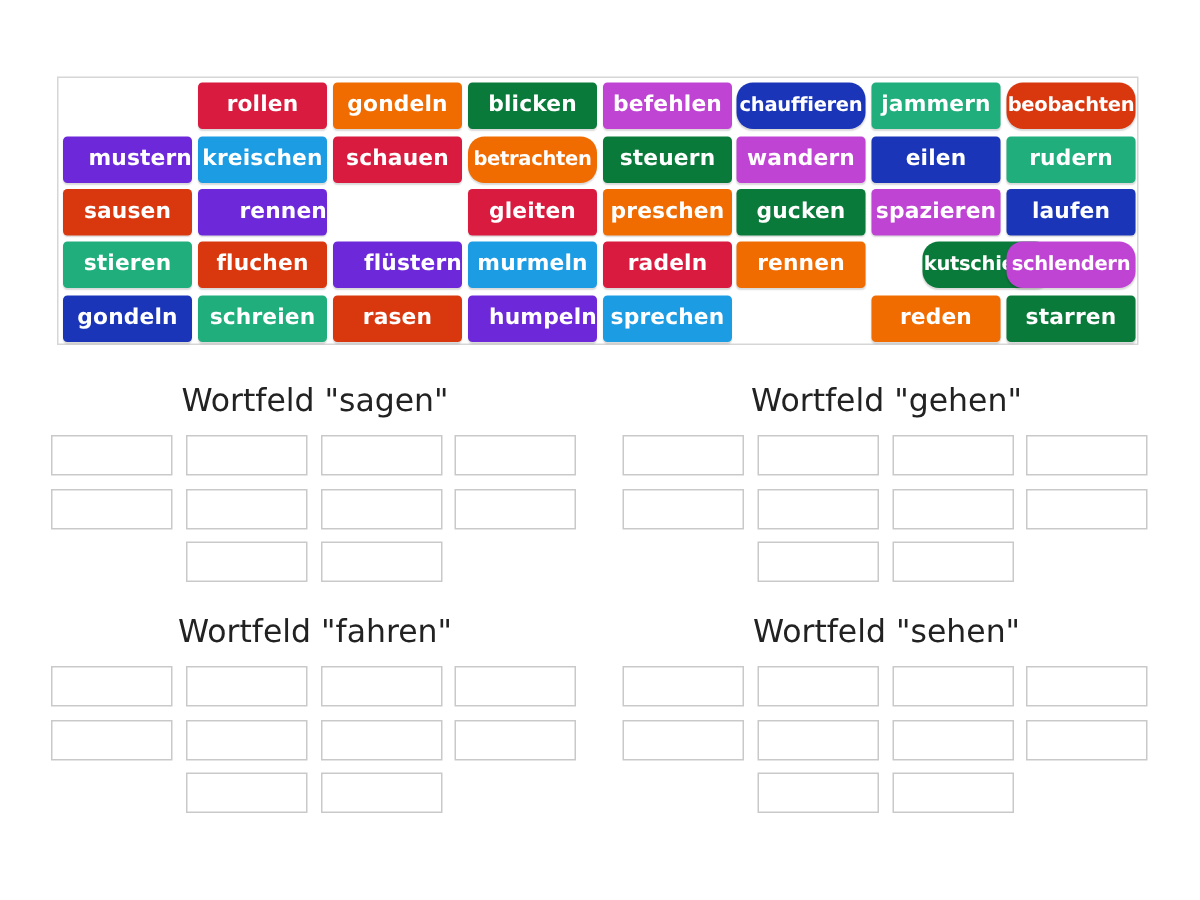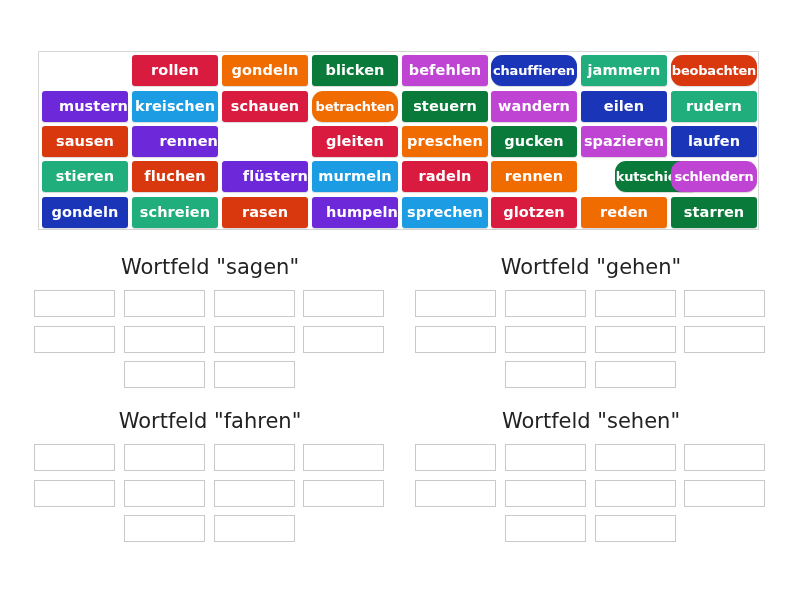--- a/index.html
+++ b/index.html
@@ -110,21 +110,20 @@
   <div class="tile c-crimson" style="left:402px;top:161px">radeln</div>
   <div class="tile c-orange" style="left:491px;top:161px">rennen</div>
   <div class="tile c-darkgreen small" style="left:615px;top:161px">kutschieren</div>
   <div class="tile c-magenta small" style="left:671px;top:161px">schlendern</div>
 
   <div class="tile c-navy" style="left:42px;top:197px">gondeln</div>
   <div class="tile c-teal" style="left:132px;top:197px">schreien</div>
   <div class="tile c-orangered" style="left:222px;top:197px">rasen</div>
   <div class="tile c-purple" style="left:312px;top:197px">humpeln</div>
   <div class="tile c-lightblue" style="left:402px;top:197px">sprechen</div>
-  <div class="tile c-crimson" style="left:491px;top:197px">glotzen</div>
   <div class="tile c-orange" style="left:581px;top:197px">reden</div>
   <div class="tile c-darkgreen" style="left:671px;top:197px">starren</div>
 
   <div class="group-title" style="left:34px;top:254px">Wortfeld "sagen"</div>
   <div>
     <div class="slot" style="left:34px;top:290px"></div>
     <div class="slot" style="left:124px;top:290px"></div>
     <div class="slot" style="left:214px;top:290px"></div>
     <div class="slot" style="left:303px;top:290px"></div>
     <div class="slot" style="left:34px;top:326px"></div>

